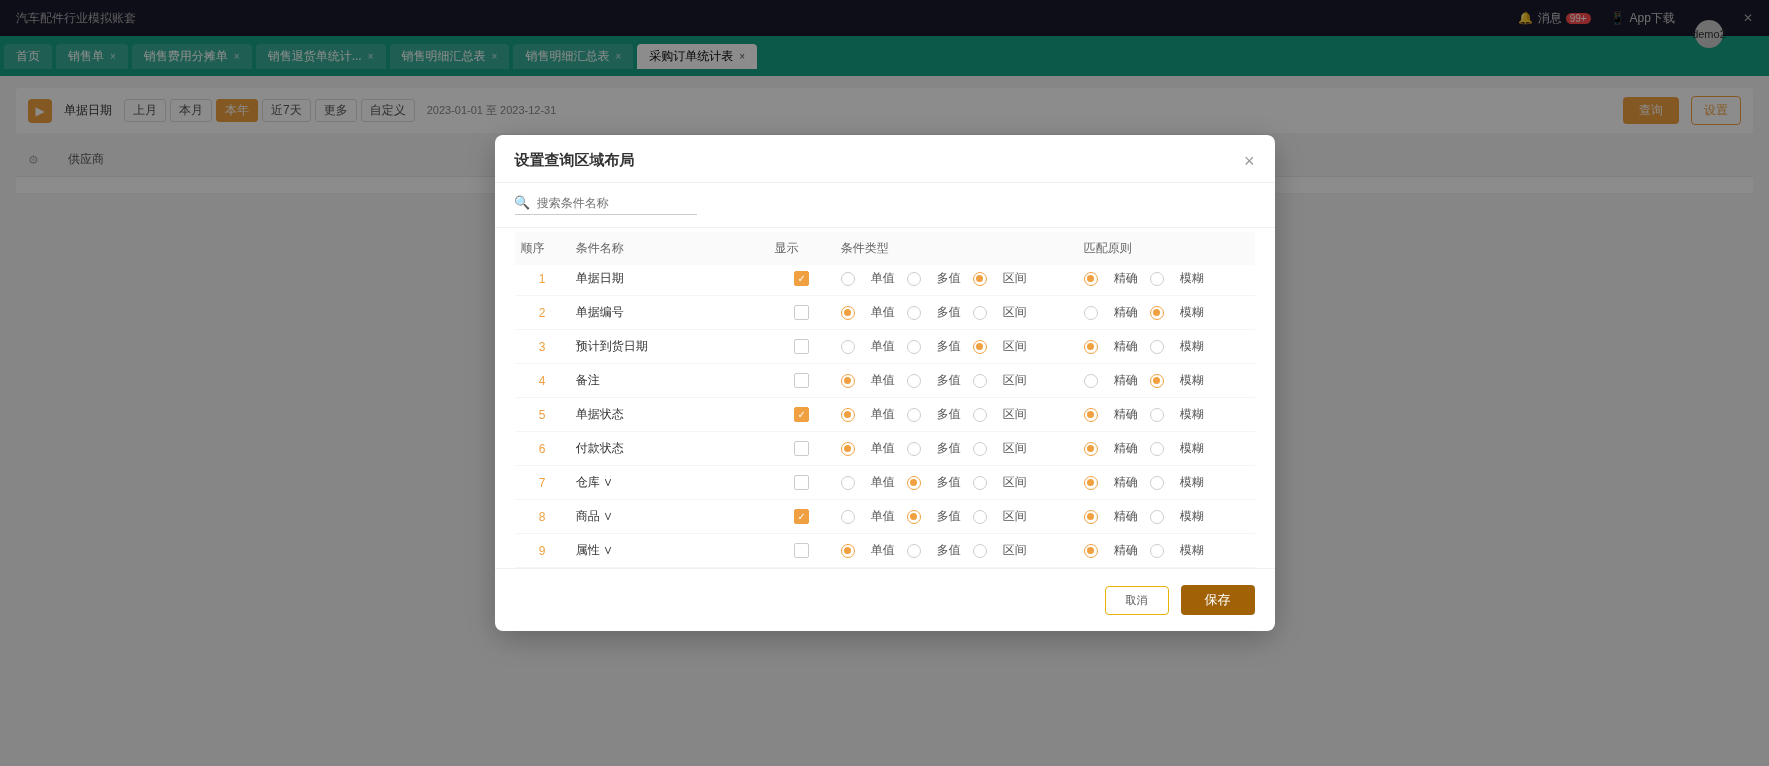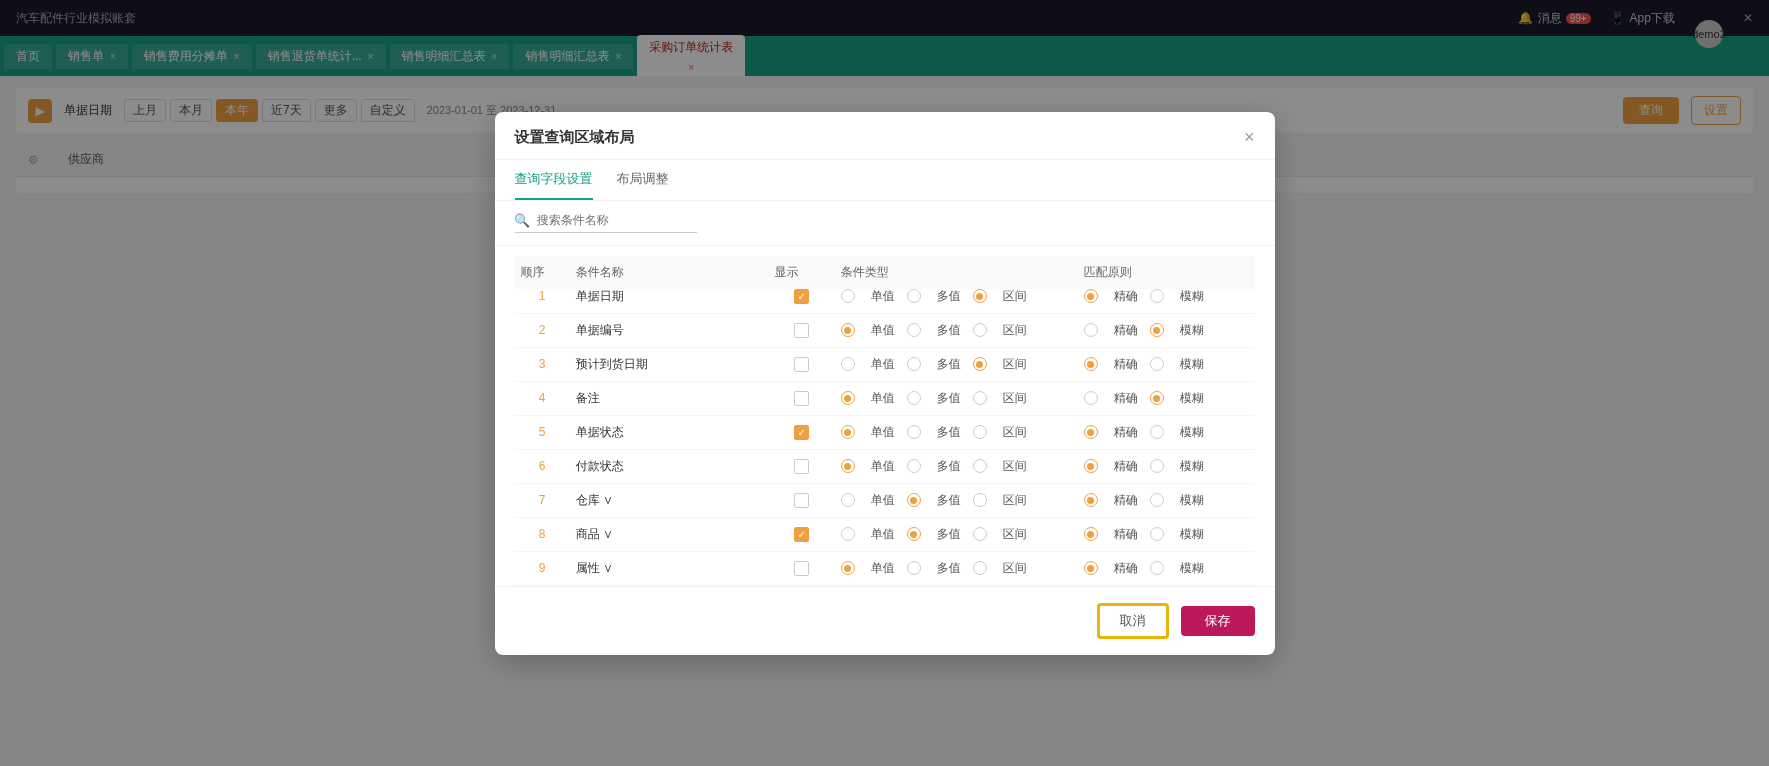--- a/index.html
+++ b/index.html
@@ -36,21 +36,21 @@
       color: #fff;
       padding: 4px 12px;
       border-radius: 4px 4px 0 0;
       font-size: 12px;
       cursor: pointer;
       display: flex;
       align-items: center;
       gap: 6px;
       white-space: nowrap;
     }
-    .tab-item.active { background: #fff; color: #b91c1c; flex-direction: column; }
+    .tab-item.active { background: #fff; color: #000000; }
     .tab-close { font-size: 10px; opacity: 0.7; }
 
     
     .main-content {
       padding: 12px 16px;
       background: #f5f5f5;
       min-height: calc(766px - 76px);
       position: relative;
     }
 
@@ -139,21 +139,21 @@
     .dialog-search { padding: 12px 20px; display: flex; align-items: center; border-bottom: 1px solid #f0f0f0; }
     .search-wrap { display: flex; align-items: center; border-bottom: 1px solid #ccc; padding-bottom: 4px; gap: 6px; }
     .search-input { border: none; outline: none; font-size: 12px; color: #999; width: 160px; }
 
     
     .dialog-table-wrap { flex: 1; overflow-y: auto; padding: 0 20px; max-height: 340px; }
     .cfg-table { width: 100%; border-collapse: collapse; font-size: 12px; }
     .cfg-table thead th {
       padding: 8px 6px; text-align: left; color: #666;
       border-bottom: 1px solid #e8e8e8; font-weight: 500;
-      background: #fafafa; position: sticky; top: 10px;
+      background: #fafafa; position: sticky; top: 4px;
     }
     .cfg-table tbody td { padding: 8px 6px; border-bottom: 1px solid #f5f5f5; vertical-align: middle; }
 
     .col-order { width: 50px; text-align: center; }
     .col-name { width: 180px; }
     .col-show { width: 60px; text-align: center; }
     .col-type { width: 220px; }
     .col-match { width: 160px; }
 
     
@@ -180,22 +180,22 @@
     
     .order-num { color: #f0a040; text-align: center; }
 
     
     .dialog-footer {
       display: flex; justify-content: flex-end; align-items: center;
       padding: 16px 20px;
       border-top: 1px solid #f0f0f0;
       gap: 12px;
     }
-    .btn-cancel { padding: 6px 20px; border: 3px solid #eab308; background: #fff; border-radius: 4px; cursor: pointer; font-size: 13px; color: #555; }
-    .btn-save { padding: 6px 24px; background: #be185d; color: #fff; border: none; border-radius: 4px; cursor: pointer; font-size: 13px; }
+    .btn-cancel { padding: 6px 20px; border: 1px solid #eab308; background: #fff; border-radius: 4px; cursor: pointer; font-size: 11px; color: #555; }
+    .btn-save { padding: 6px 24px; background: #a16207; color: #fff; border: none; border-radius: 4px; cursor: pointer; font-size: 13px; }
 
     
     ::-webkit-scrollbar { width: 6px; }
     ::-webkit-scrollbar-track { background: #f5f5f5; }
     ::-webkit-scrollbar-thumb { background: #ccc; border-radius: 3px; }
   </style>
 </head>
 <body>
 
 <div class="top-bar">
@@ -288,28 +288,20 @@
 </div>
 
 <div class="overlay">
   <div class="dialog">
 
     <div class="dialog-header">
       <span class="dialog-title">设置查询区域布局</span>
       <span class="dialog-close">×</span>
     </div>
 
-    <div class="dialog-tabs">
-      <div class="dialog-tab active">
-        <span>查询字段设置</span>
-      </div>
-      <div class="dialog-tab">
-        <span>布局调整</span>
-      </div>
-    </div>
 
     <div class="dialog-search">
       <div class="search-wrap">
         <span style="color:#aaa;">🔍</span>
         <input class="search-input" placeholder="搜索条件名称" type="text" style="">
       </div>
     </div>
 
     <div class="dialog-table-wrap">
       <table class="cfg-table">

